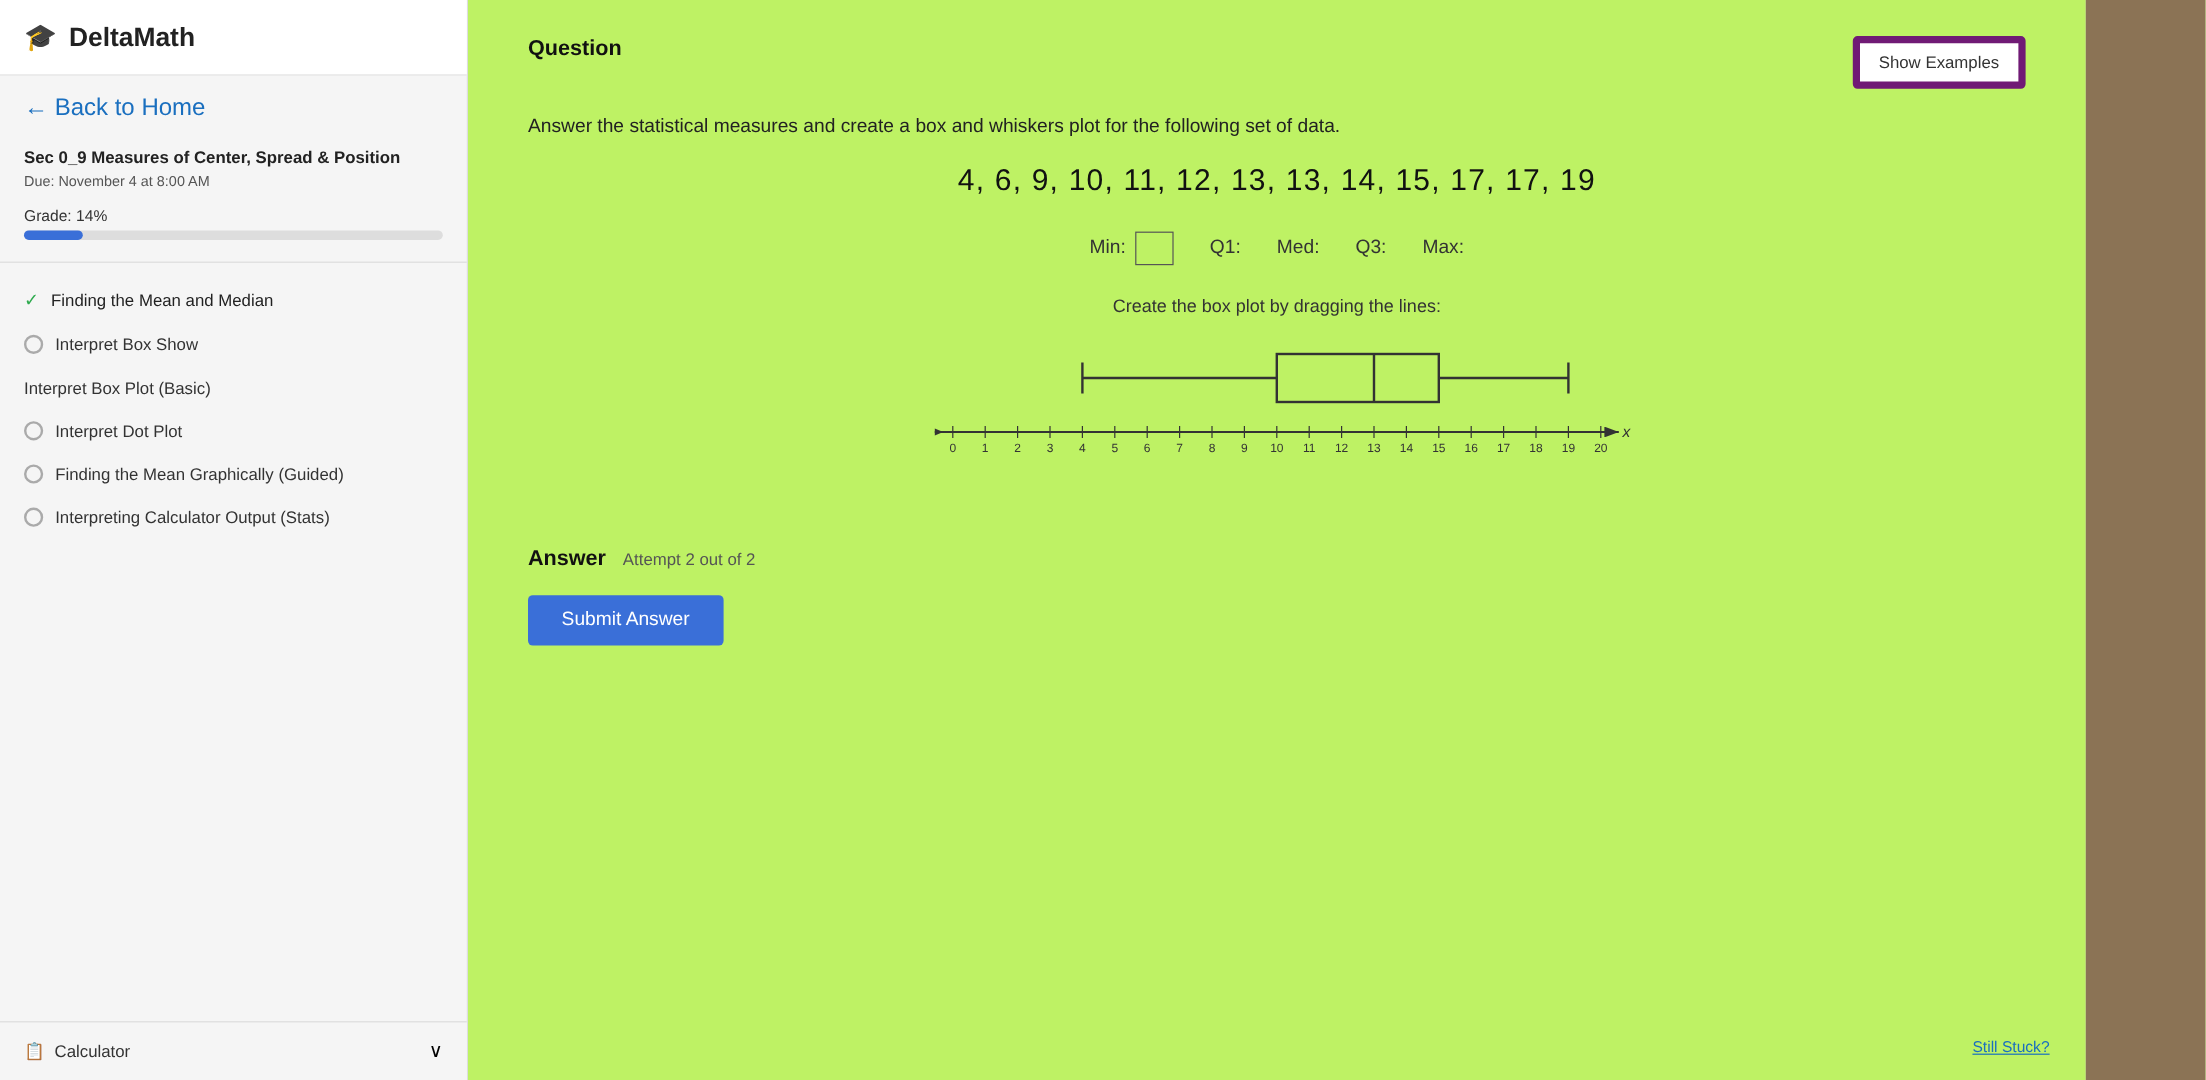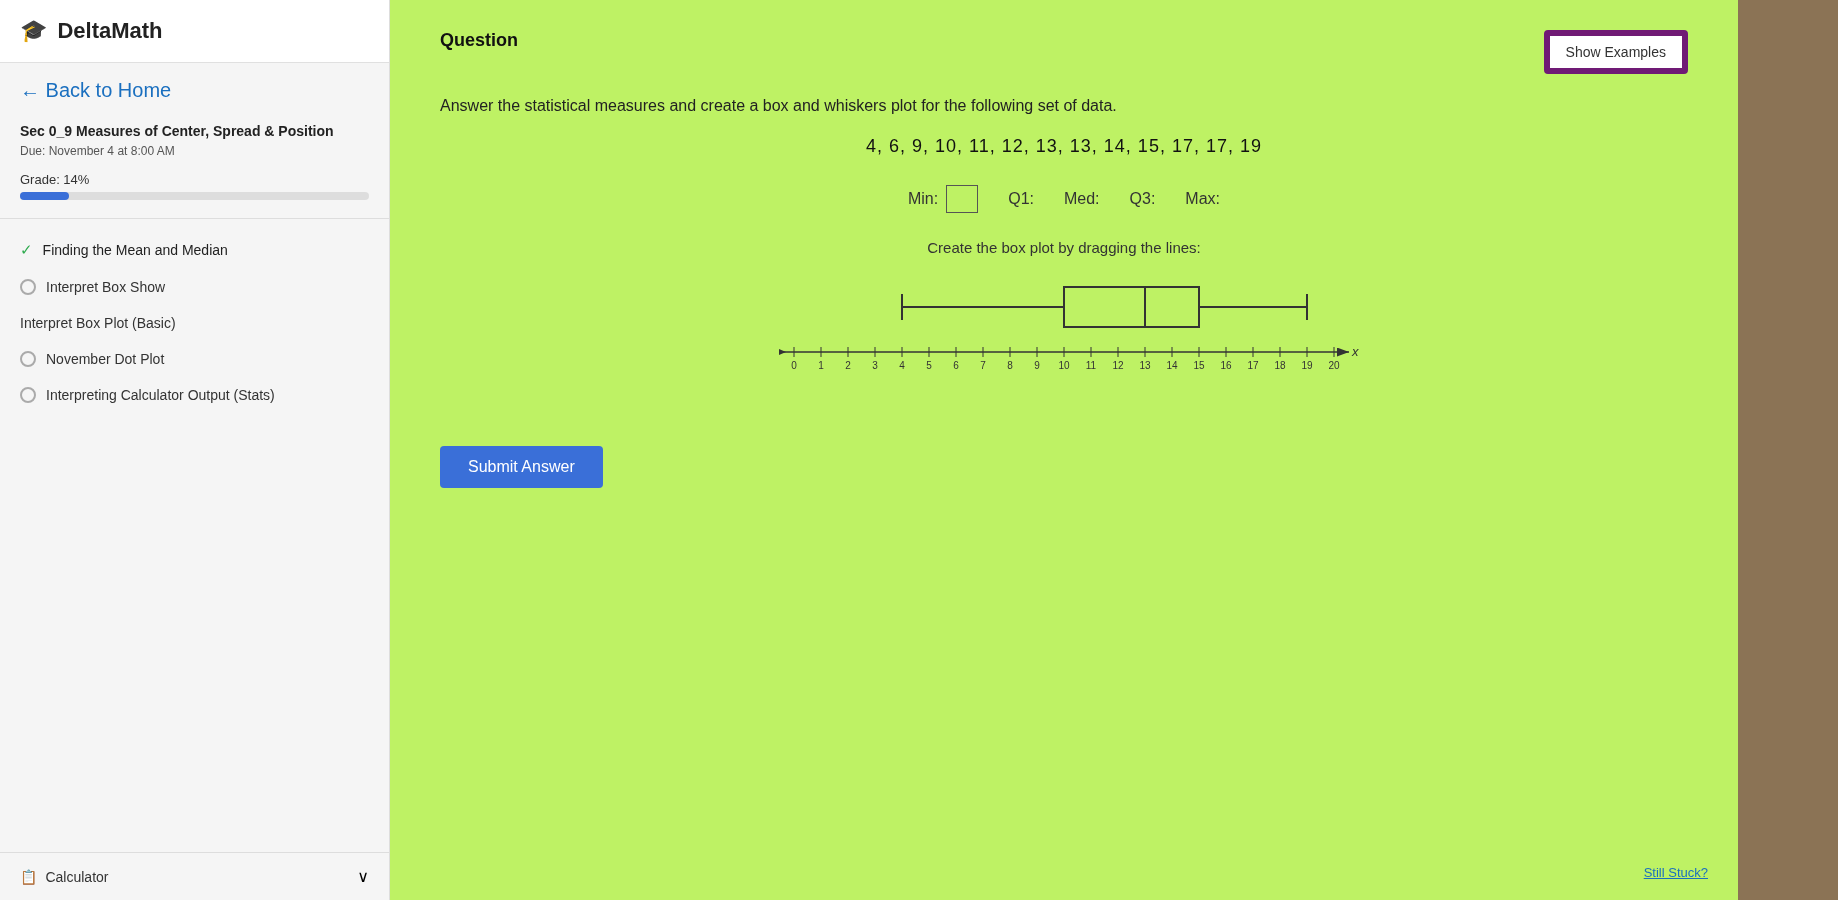--- a/index.html
+++ b/index.html
@@ -204,21 +204,21 @@
     }
 
     .question-instruction {
       font-size: 16px;
       color: #222;
       margin-bottom: 18px;
       line-height: 1.5;
     }
 
     .data-set {
-      font-size: 18px;
+      font-size: 25px;
       font-weight: 500;
       text-align: center;
       color: #111;
       margin-bottom: 28px;
       letter-spacing: 1px;
     }
 
     .stats-row {
       display: flex;
       align-items: center;
@@ -335,21 +335,25 @@
     </div>
     <div class="nav-item">
       <span class="circle-icon"></span>
       <span>Interpret Box Show</span>
     </div>
     <div class="nav-item">
       <span>Interpret Box Plot (Basic)</span>
     </div>
     <div class="nav-item">
       <span class="circle-icon"></span>
-      <span>November Dot Plot</span>
+      <span>Interpret Dot Plot</span>
+    </div>
+    <div class="nav-item">
+      <span class="circle-icon"></span>
+      <span>Finding the Mean Graphically (Guided)</span>
     </div>
     <div class="nav-item">
       <span class="circle-icon"></span>
       <span>Interpreting Calculator Output (Stats)</span>
     </div>
   </div>
   <div class="calculator-bar">
     <div class="calculator-label">
       <span>📋</span>
       <span>Calculator</span>
@@ -479,19 +483,23 @@
         </g>
 
         <text x="588" y="84" font-size="13" fill="#333" font-style="italic">x</text>
 
         <polygon points="15,77 22,80 15,83" fill="#333"></polygon>
       </svg>
     </div>
   </div>
 
   <div class="answer-section">
+    <div class="answer-header">
+      <span class="answer-label">Answer</span>
+      <span class="attempt-text">Attempt 2 out of 2</span>
+    </div>
     <button class="submit-btn">Submit Answer</button>
   </div>
 
   <span class="still-stuck">Still Stuck?</span>
 </div>
 
 <div class="right-panel"></div>
 
 </body></html>

